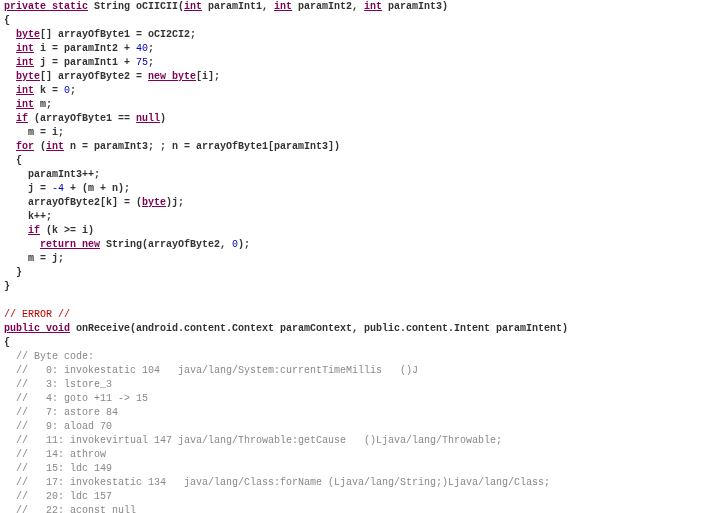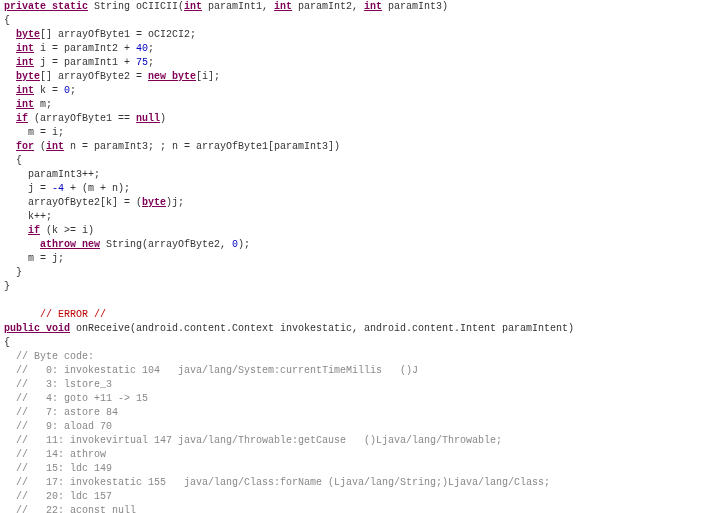--- a/index.html
+++ b/index.html
@@ -14,23 +14,23 @@
     overflow: hidden;
   }
   pre {
     margin: 0;
     padding: 0 4px;
     white-space: pre;
     font-family: inherit;
   }
   .kw   { color: #7f0055; font-weight: bold; text-decoration: underline; }   
   .num  { color: #0000c0; }                      
-  .err  { color: #c00000; margin-left: 36px; }                      
+  .err  { color: #c00000; }                      
   .cmt  { color: #888888; }                      
-  .plain{ color: #333333; }
+  .plain{ color: #333333; font-weight: bold; }
 </style>
 </head>
 <body>
 
 <pre><span class="kw">private static</span><span class="plain"> String oCIICII(</span><span class="kw">int</span><span class="plain"> paramInt1, </span><span class="kw">int</span><span class="plain"> paramInt2, </span><span class="kw">int</span><span class="plain"> paramInt3)</span>
 <span class="plain">{</span>
 <span>  </span><span class="kw">byte</span><span class="plain">[] arrayOfByte1 = oCI2CI2;</span>
 <span>  </span><span class="kw">int</span><span class="plain"> i = paramInt2 + </span><span class="num">40</span><span class="plain">;</span>
 <span>  </span><span class="kw">int</span><span class="plain"> j = paramInt1 + </span><span class="num">75</span><span class="plain">;</span>
 <span>  </span><span class="kw">byte</span><span class="plain">[] arrayOfByte2 = </span><span class="kw">new byte</span><span class="plain">[i];</span>
@@ -38,38 +38,38 @@
 <span>  </span><span class="kw">int</span><span class="plain"> m;</span>
 <span>  </span><span class="kw">if</span><span class="plain"> (arrayOfByte1 == </span><span class="kw">null</span><span class="plain">)</span>
 <span class="plain">    m = i;</span>
 <span>  </span><span class="kw">for</span><span class="plain"> (</span><span class="kw">int</span><span class="plain"> n = paramInt3; ; n = arrayOfByte1[paramInt3])</span>
 <span class="plain">  {</span>
 <span class="plain">    paramInt3++;</span>
 <span class="plain">    j = </span><span class="num">-4</span><span class="plain"> + (m + n);</span>
 <span class="plain">    arrayOfByte2[k] = (</span><span class="kw">byte</span><span class="plain">)j;</span>
 <span class="plain">    k++;</span>
 <span>    </span><span class="kw">if</span><span class="plain"> (k &gt;= i)</span>
-<span>      </span><span class="kw">athrow new</span><span class="plain"> String(arrayOfByte2, </span><span class="num">0</span><span class="plain">);</span>
+<span>      </span><span class="kw">return new</span><span class="plain"> String(arrayOfByte2, </span><span class="num">0</span><span class="plain">);</span>
 <span class="plain">    m = j;</span>
 <span class="plain">  }</span>
 <span class="plain">}</span>
 <span class="plain"></span>
 <span class="err">// ERROR //</span>
-<span class="kw">public void</span><span class="plain"> onReceive(android.content.Context invokestatic, android.content.Intent paramIntent)</span>
+<span class="kw">public void</span><span class="plain"> onReceive(android.content.Context paramContext, public.content.Intent paramIntent)</span>
 <span class="plain">{</span>
 <span class="cmt">  // Byte code:</span>
 <span class="cmt">  //   0: invokestatic 104   java/lang/System:currentTimeMillis   ()J</span>
 <span class="cmt">  //   3: lstore_3</span>
 <span class="cmt">  //   4: goto +11 -&gt; 15</span>
 <span class="cmt">  //   7: astore 84</span>
 <span class="cmt">  //   9: aload 70</span>
 <span class="cmt">  //   11: invokevirtual 147 java/lang/Throwable:getCause   ()Ljava/lang/Throwable;</span>
 <span class="cmt">  //   14: athrow</span>
 <span class="cmt">  //   15: ldc 149</span>
-<span class="cmt">  //   17: invokestatic 155   java/lang/Class:forName (Ljava/lang/String;)Ljava/lang/Class;</span>
+<span class="cmt">  //   17: invokestatic 134   java/lang/Class:forName (Ljava/lang/String;)Ljava/lang/Class;</span>
 <span class="cmt">  //   20: ldc 157</span>
 <span class="cmt">  //   22: aconst_null</span>
 
 
 
 
 
 </pre>
 
 </body></html>

